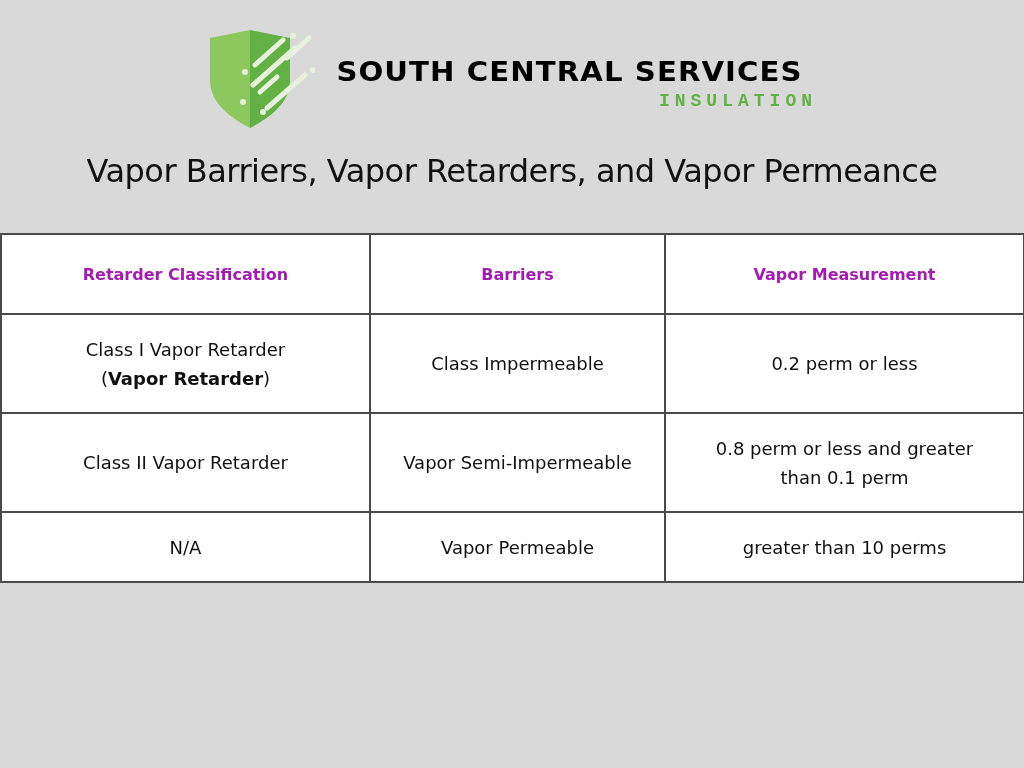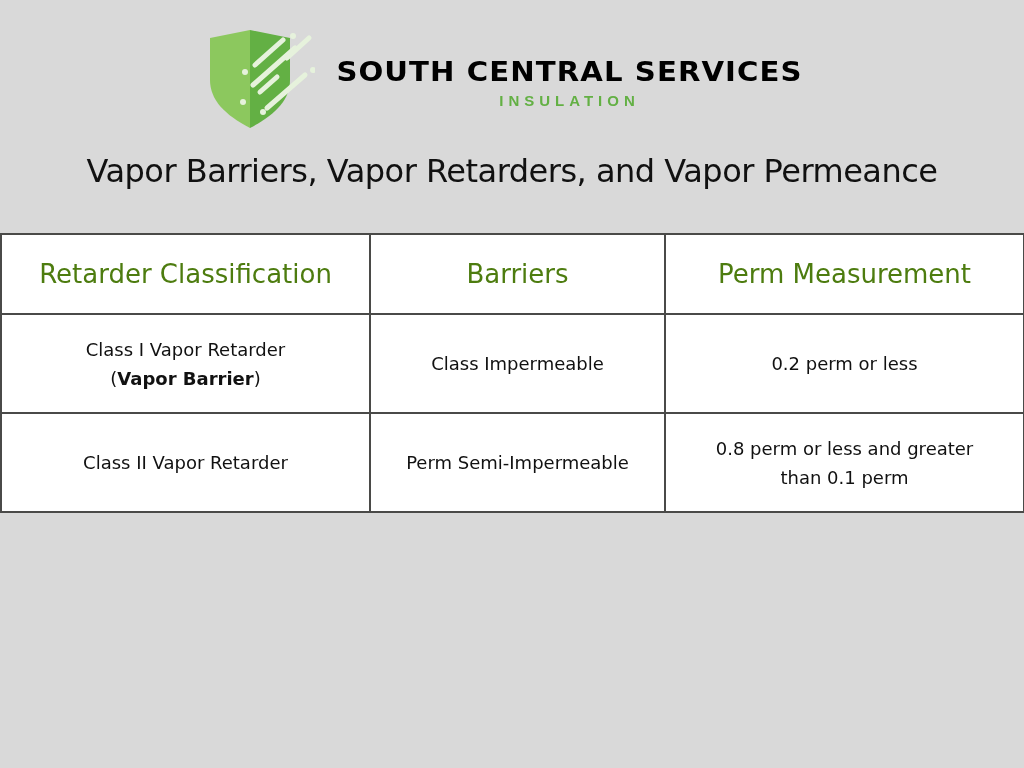--- a/index.html
+++ b/index.html
@@ -1,24 +1,24 @@
 <!DOCTYPE html>
 <html><head>
 <meta charset="utf-8">
 <style>
   html, body { margin:0; padding:0; }
   body { width:1024px; height:768px; background:#d9d9d9; position:relative; overflow:hidden; font-family:"DejaVu Sans", sans-serif; }
   .logo { position:absolute; left:205px; top:30px; width:110px; height:100px; }
   .brand { position:absolute; left:322px; top:56px; width:495px; text-align:center; }
   .brand-name { font-family:"DejaVu Sans", sans-serif; font-weight:bold; font-size:27px; color:#000; letter-spacing:1px; line-height:32px; white-space:nowrap; transform:scaleX(1.08); transform-origin:center; }
-  .brand-sub { font-family:Liberation Sans, sans-serif; font-weight:bold; font-size:15px; color:#63b044; letter-spacing:5px; margin-top:4px; line-height:18px; }
+  .brand-sub { font-family:Liberation Mono, monospace; font-weight:bold; font-size:18px; color:#63b044; letter-spacing:5px; margin-top:4px; line-height:18px;text-align:right; }
   .title { position:absolute; left:0; top:152px; width:1024px; text-align:center; font-family:"DejaVu Sans", sans-serif; font-size:32px; color:#111; letter-spacing:-0.5px; }
   table { position:absolute; left:0; top:233px; width:1023px; border-collapse:collapse; background:#fff; table-layout:fixed; }
   td, th { border:2px solid #4a4a48; text-align:center; vertical-align:middle; font-size:18px; color:#111; line-height:29px; padding:0 8px; }
-  th { color:#4d7c0f; font-weight:normal; font-size:26px; height:78px; }
+  th { color:#a21caf; font-weight:bold; font-size:16px; height:78px; }
   .r1 td, .r2 td, .r3 td { height:97px; }
   .r4 td { height:68px; }
   b { font-weight:bold; }
 </style>
 </head>
 <body>
 
 <svg class="logo" viewBox="0 0 110 100">
   <path d="M5 8 L45 0 L45 98 C20 85 5 70 5 50 Z" fill="#8cc85e"></path>
   <path d="M45 0 L85 8 L85 50 C85 70 70 85 45 98 Z" fill="#63b044"></path>
@@ -48,26 +48,31 @@
 <table>
   <colgroup>
       <col style="width:369px">
       <col style="width:295px">
       <col style="width:359px">
     </colgroup>
   <tbody>
       <tr>
     <th>Retarder Classification</th>
     <th>Barriers</th>
-    <th>Perm Measurement</th>
+    <th>Vapor Measurement</th>
   </tr>
   <tr class="r1">
-    <td><span>Class I Vapor Retarder</span><br>(<b>Vapor Barrier</b>)</td>
+    <td><span>Class I Vapor Retarder</span><br>(<b>Vapor Retarder</b>)</td>
     <td>Class Impermeable</td>
     <td>0.2 perm or less</td>
   </tr>
   <tr class="r2">
     <td>Class II Vapor Retarder</td>
-    <td>Perm Semi-Impermeable</td>
+    <td>Vapor Semi-Impermeable</td>
     <td><span>0.8 perm or less and greater</span><br><span>than 0.1 perm</span></td>
+  </tr>
+  <tr class="r4">
+    <td>N/A</td>
+    <td>Vapor Permeable</td>
+    <td>greater than 10 perms</td>
   </tr>
 </tbody>
   </table>
 
 </body></html>

